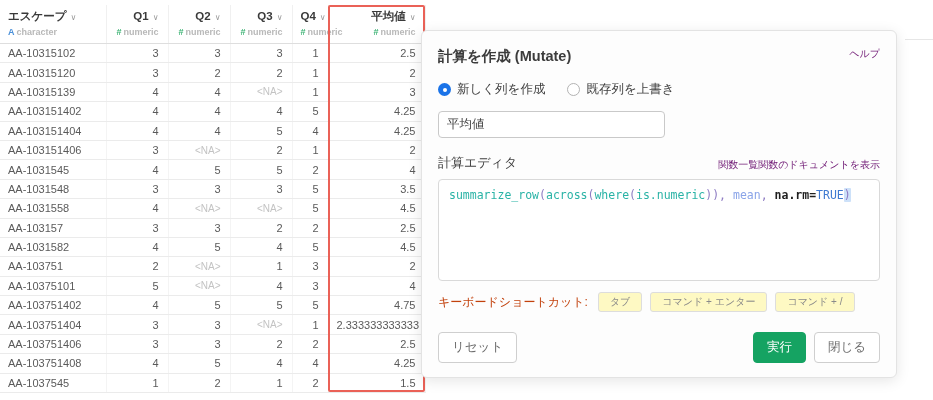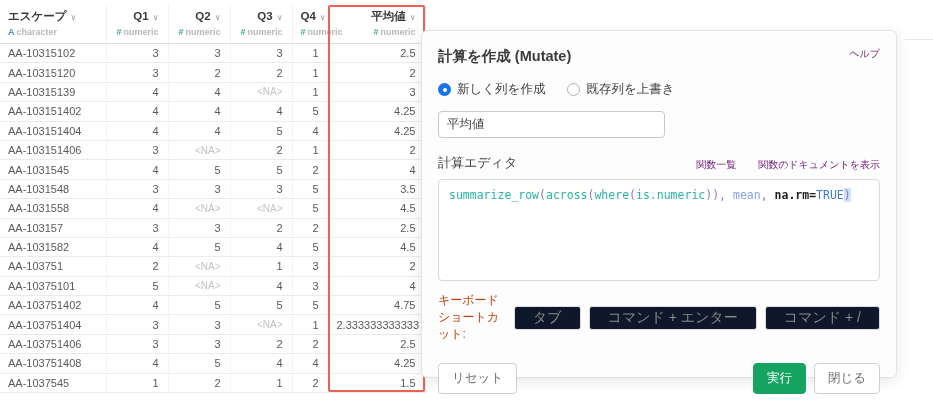--- a/index.html
+++ b/index.html
@@ -44,35 +44,35 @@
   .radio { width:13px; height:13px; border-radius:50%; display:inline-block; position:relative; }
   .radio.on { background:#1a73e8; }
   .radio.on::after { content:""; position:absolute; left:4.5px; top:4.5px; width:4px; height:4px;
     border-radius:50%; background:#fff; }
   .radio.off { background:#fff; border:1px solid #b3b3b3; }
   .name-input { margin-top:13px; width:227px; height:27px; border:1px solid #c9c9c9; border-radius:4px;
     padding:0 8px; font-size:12.5px; color:#3e3e3e; background:#fff;
     font-family:"Liberation Sans","DejaVu Sans",sans-serif; }
   .editor-row { display:flex; justify-content:space-between; align-items:flex-end; margin-top:16px; }
   .editor-label { font-size:13px; color:#3e3e3e; }
-  .editor-links { display:flex; gap:22px; }
+  .editor-links { display:flex; }
   .code-box { margin-top:7px; height:102px; background:#fff; border:1px solid #d9d9d9; border-radius:4px;
     padding:8px 10px; overflow:hidden; cursor:text; }
   .code-line { font-family:"DejaVu Sans Mono","Liberation Mono",monospace; font-size:11.5px;
     line-height:15px; white-space:pre; }
   .tk-fn { color:#2ab3a6; }
   .tk-paren { color:#8e7cc3; }
   .tk-arg { color:#8aa4e8; }
   .tk-param { color:#1f1f1f; font-weight:bold; }
   .tk-bool { color:#3f7ad1; }
   .hl { background:#cde1f9; border-radius:1px; }
   .shortcut-row { display:flex; align-items:center; gap:8px; margin-top:11px; }
   .shortcut-label { font-size:12px; color:#c2410c; margin-right:2px; }
-  .key-chip { border:1px solid #ddd; border-radius:3px; background:#0f172a; padding:2px 18px;
-    font-size:14px; color:#8a8a8a; white-space:nowrap; }
+  .key-chip { border:1px solid #ddd; border-radius:3px; background:#fef9c3; padding:2px 11px;
+    font-size:10px; color:#8a8a8a; white-space:nowrap; }
   .dlg-footer { display:flex; justify-content:space-between; align-items:center; margin-top:20px; }
   .btn { font-size:12.5px; border-radius:4px; padding:6px 13px; cursor:pointer;
     font-family:"Liberation Sans","DejaVu Sans",sans-serif; }
   .btn-plain { background:#fff; border:1px solid #cfcfcf; color:#6e6e6e; }
   .btn-green { background:#15a362; border:1px solid #15a362; color:#fff; }
   .footer-right { display:flex; gap:8px; }
 </style>
 </head>
 <body>
 

